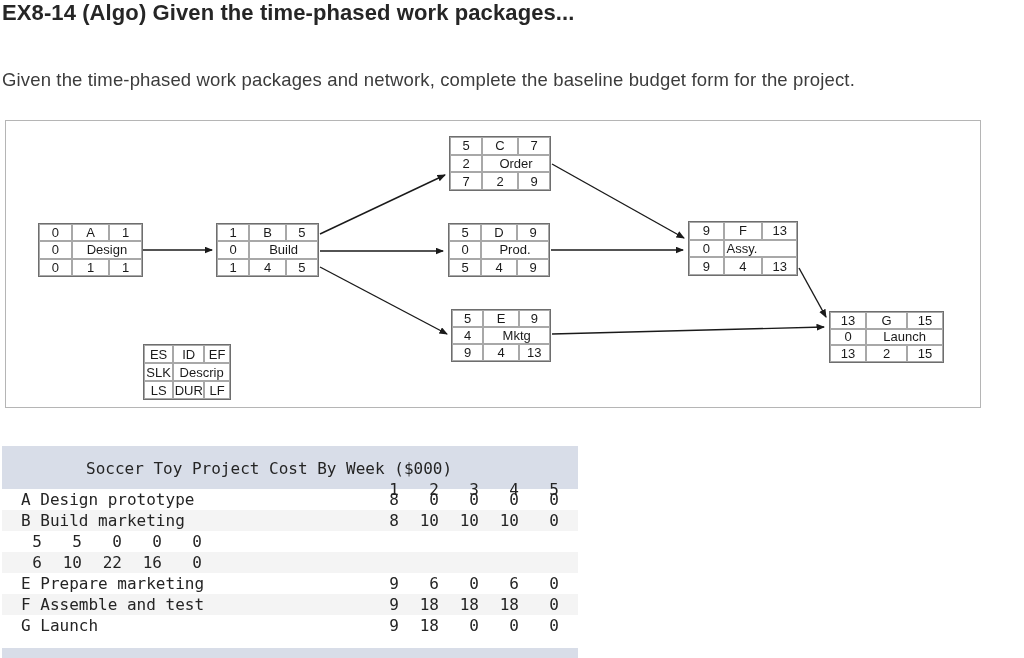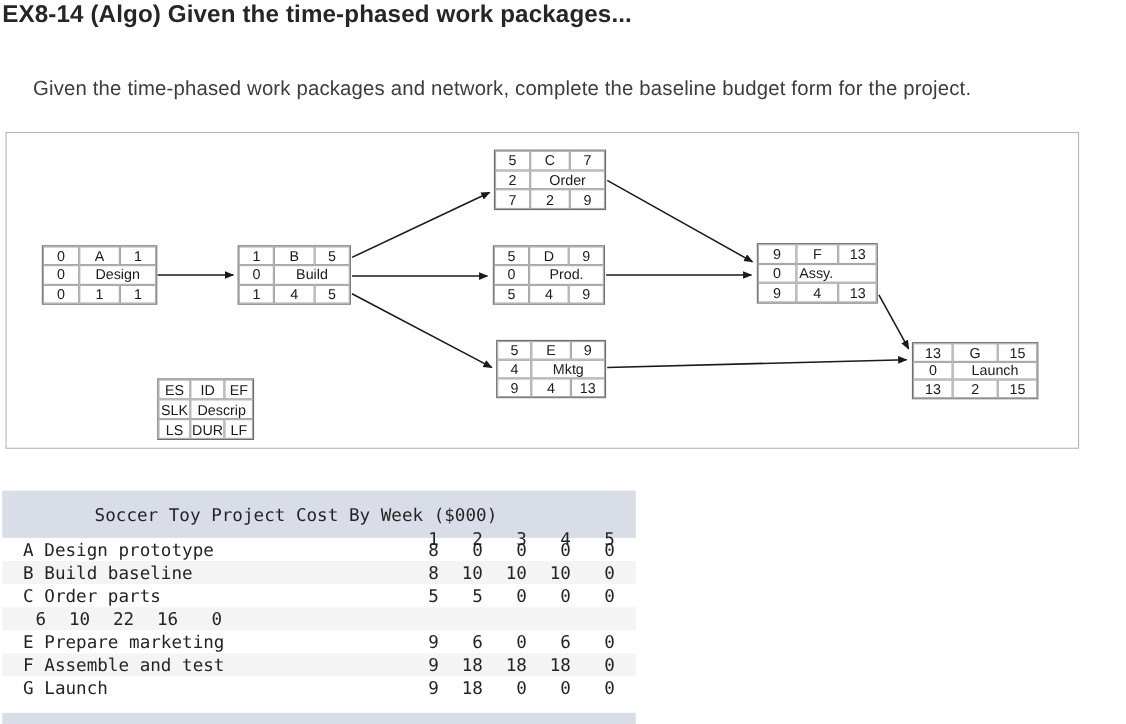--- a/index.html
+++ b/index.html
@@ -11,21 +11,21 @@
     --ink:#222222;
   }
   *{margin:0;padding:0;box-sizing:border-box;}
   html,body{width:1024px;height:658px;background:#ffffff;overflow:hidden;
             font-family:"Liberation Sans",sans-serif;color:var(--ink);}
 
   
   .page-title{position:absolute;left:2px;top:0px;font-size:22px;font-weight:700;
               color:#262626;letter-spacing:.1px;}
   .page-instruction{position:absolute;left:2px;top:69px;font-size:18.5px;
-                    color:#3c3c3c;letter-spacing:.15px;margin-left:28px;}
+                    color:#3c3c3c;letter-spacing:.15px;}
 
   
   .diagram{position:absolute;left:5px;top:120px;width:976px;height:288px;
            border:1px solid var(--diagram-border);background:#fff;}
   .diagram svg{position:absolute;left:0;top:0;}
 
   
   .node{position:absolute;display:grid;grid-template-columns:32% 36% 32%;
         grid-template-rows:1fr 1fr 1fr;border:1px solid var(--node-border);
         background:#fff;font-size:13px;color:#1b1b1b;}
@@ -186,29 +186,28 @@
 
   <div class="trow">
     <span class="tlabel">A Design prototype</span>
     <span class="tval">8</span>
     <span class="tval">0</span>
     <span class="tval">0</span>
     <span class="tval">0</span>
     <span class="tval">0</span>
   </div>
   <div class="trow stripe">
-    <span class="tlabel">B Build baseline</span>
+    <span class="tlabel">B Build marketing</span>
     <span class="tval">8</span>
     <span class="tval">10</span>
     <span class="tval">10</span>
     <span class="tval">10</span>
     <span class="tval">0</span>
   </div>
   <div class="trow">
-    <span class="tlabel">C Order parts</span>
     <span class="tval">5</span>
     <span class="tval">5</span>
     <span class="tval">0</span>
     <span class="tval">0</span>
     <span class="tval">0</span>
   </div>
   <div class="trow stripe">
     <span class="tval">6</span>
     <span class="tval">10</span>
     <span class="tval">22</span>

